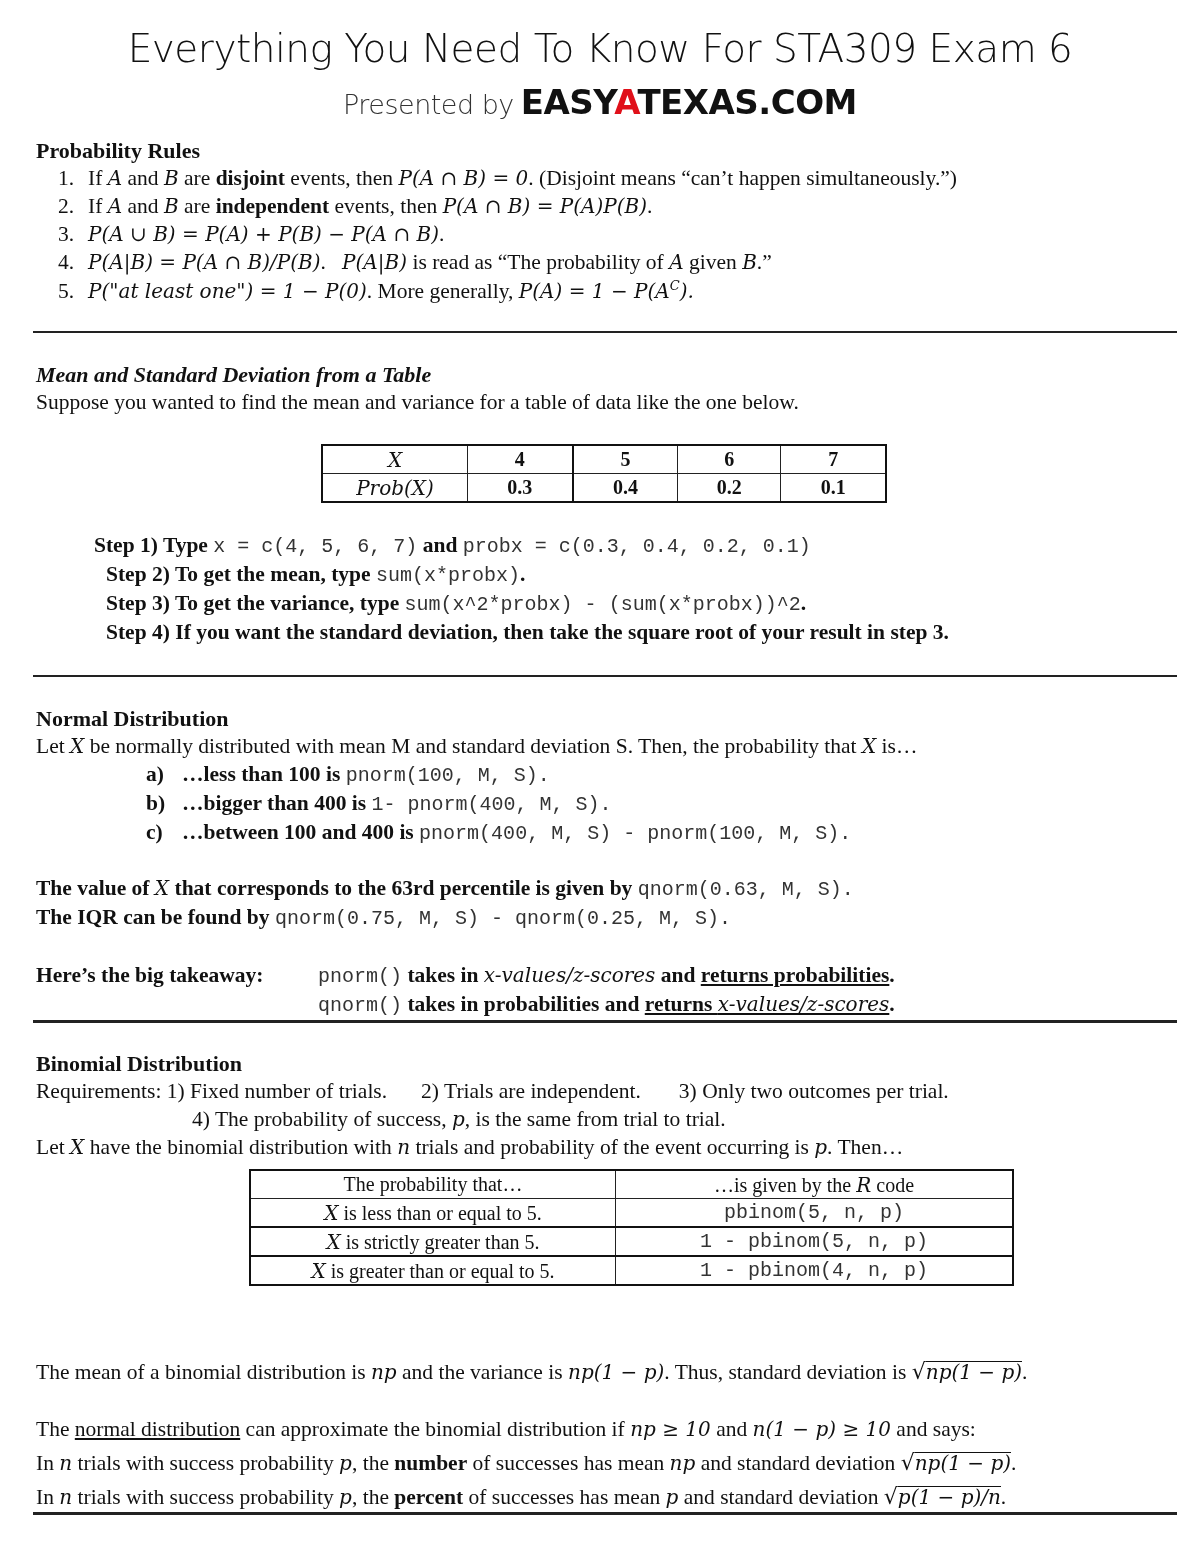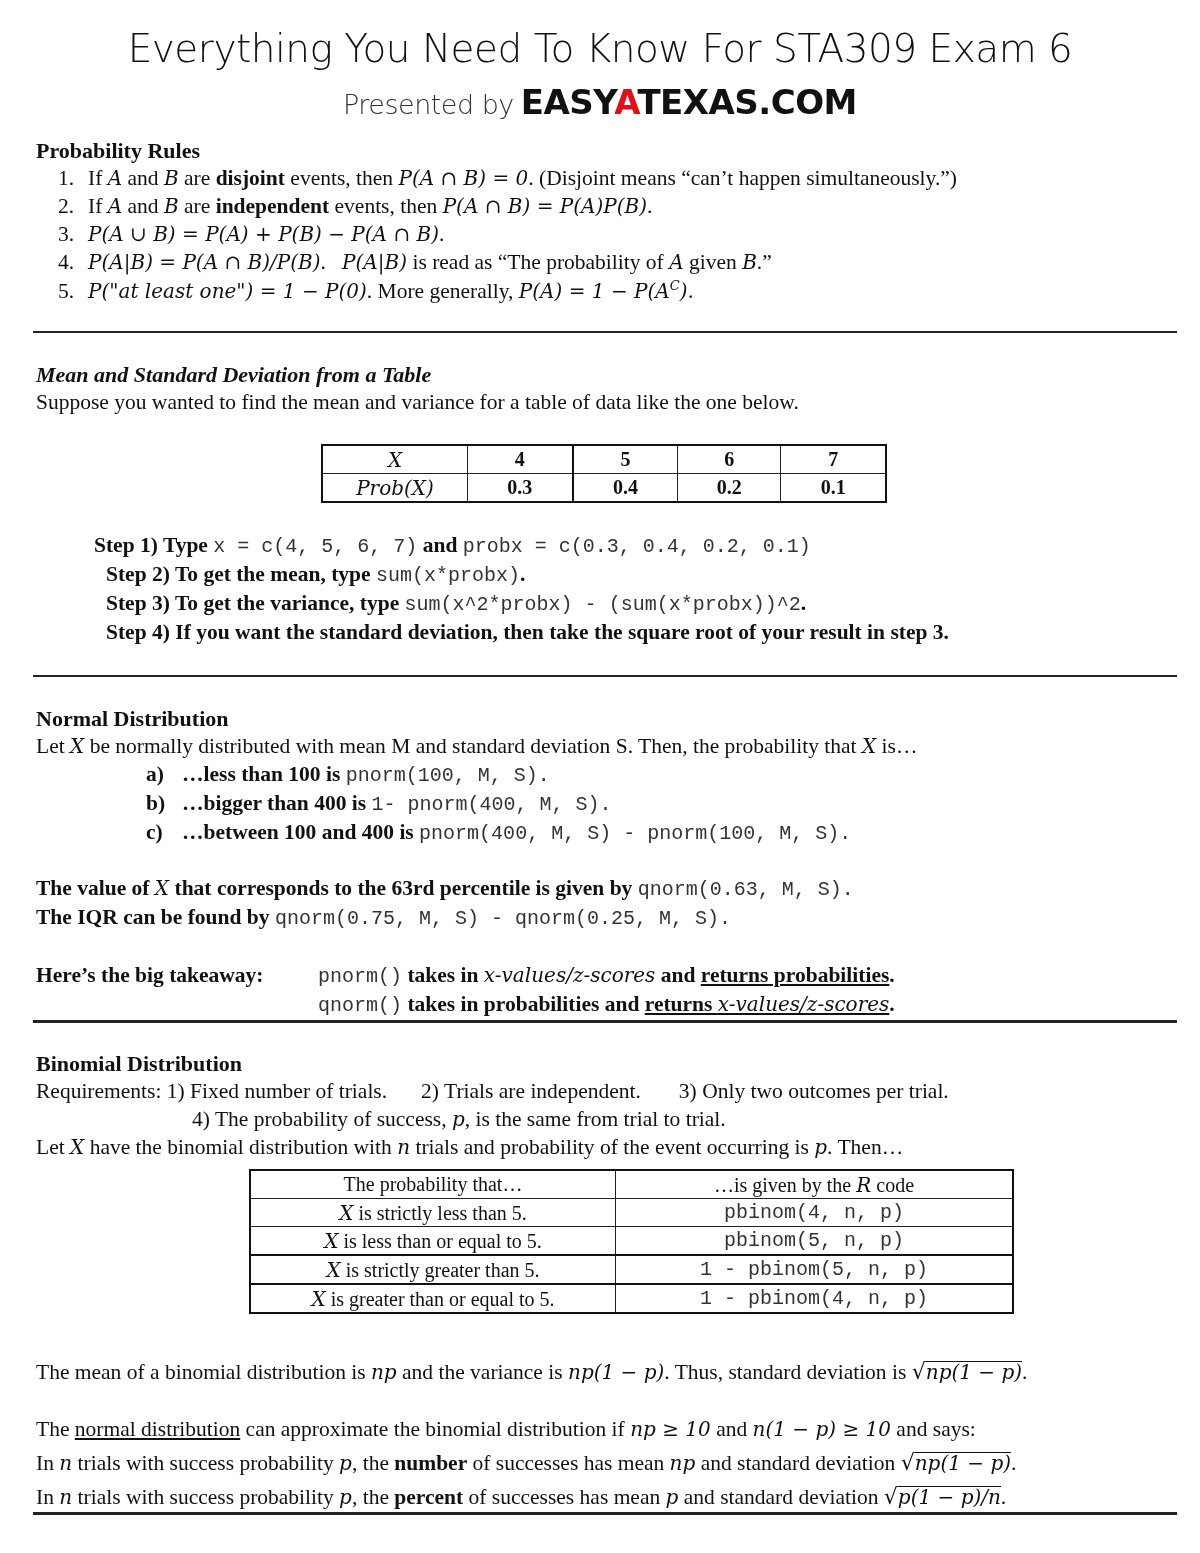--- a/index.html
+++ b/index.html
@@ -148,24 +148,20 @@
   <span>Let </span><span class="m">X</span><span> have the binomial distribution with </span><span class="m">n</span><span> trials and probability of the event occurring is </span><span class="m">p</span><span>. Then…</span>
 </div>
 
 <table class="grid" style="left:249px; top:1169px; width:765px; border:2px solid #111;">
   <tbody>
       <tr>
     <td style="width:364px">The probability that…</td>
     <td><span>…is given by the </span><span class="m">R</span><span> code</span></td>
   </tr>
   <tr>
-    <td><span class="m">X</span><span> is strictly less than 5.</span></td>
-    <td class="mono">pbinom(4, n, p)</td>
-  </tr>
-  <tr>
     <td><span class="m">X</span><span> is less than or equal to 5.</span></td>
     <td class="mono">pbinom(5, n, p)</td>
   </tr>
   <tr style="border-top:2.5px solid #111;">
     <td style="border-top:2.5px solid #111;"><span class="m">X</span><span> is strictly greater than 5.</span></td>
     <td style="border-top:2.5px solid #111;" class="mono">1 - pbinom(5, n, p)</td>
   </tr>
   <tr>
     <td style="border-top:2.5px solid #111;"><span class="m">X</span><span> is greater than or equal to 5.</span></td>
     <td style="border-top:2.5px solid #111;" class="mono">1 - pbinom(4, n, p)</td>

